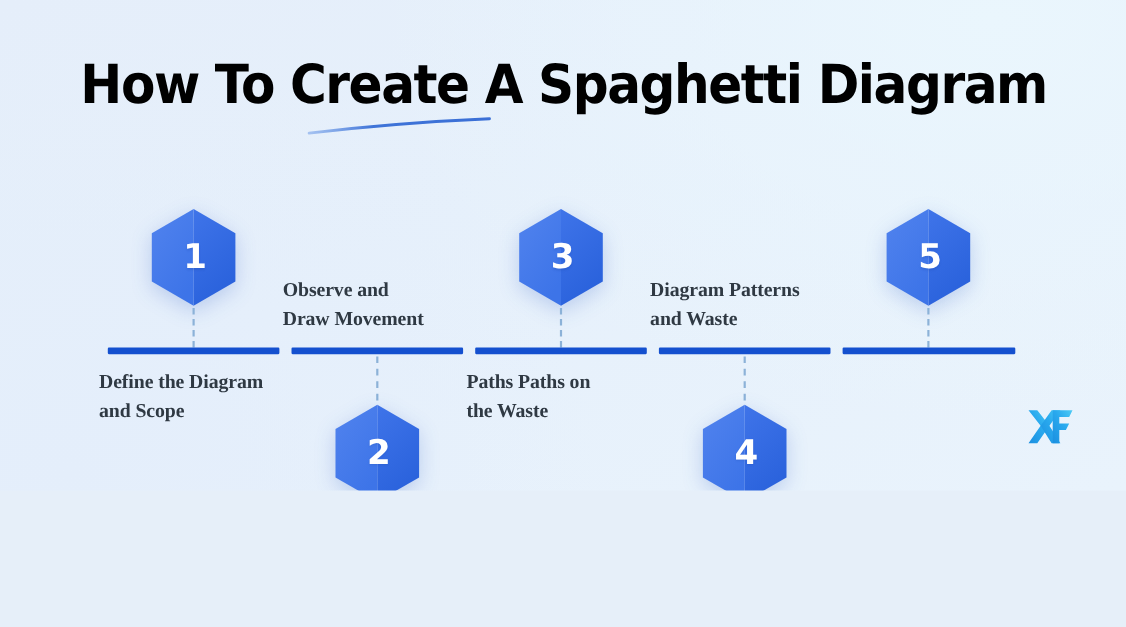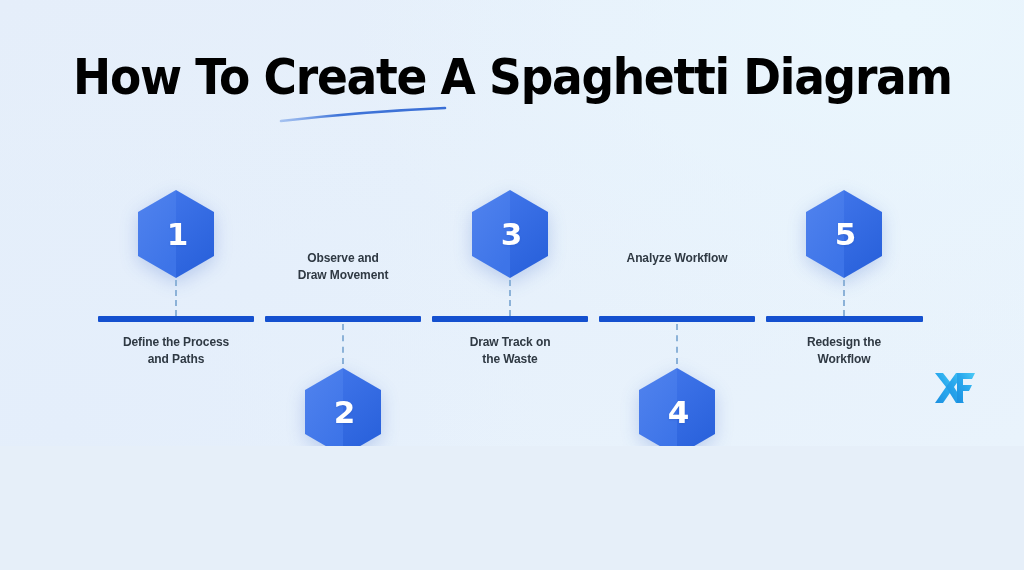--- a/index.html
+++ b/index.html
@@ -132,23 +132,22 @@
     border-left: 2px dashed #8cb2d8;
   }
   .dash.up   { top: 110px; height: 36px; }   
   .dash.down { top: 154px; height: 40px; }   
 
   
   .label {
     position: absolute;
     left: -8px;
     width: 172px;
-    text-align: center;
-    font-family: Liberation Sans, sans-serif;
-    font-size: 12px;
+    font-family: Liberation Serif, serif;
+    font-size: 18px;
     font-weight: 700;
     color: #2f3943;
     line-height: 1.45;
     letter-spacing: -0.1px;
   }
   .label.below { top: 164px; }
   .label.above { top: 80px; }
 
   
   .logo {
@@ -201,22 +200,22 @@
           <svg width="78" height="90" viewBox="0 0 78 90">
             <path d="M39,1 L77,23 L77,67 L39,89 Z" fill="url(#hexRight)"></path>
             <path d="M39,1 L1,23 L1,67 L39,89 Z" fill="url(#hexLeft)"></path>
           </svg>
           <div class="hex-num">1</div>
         </div>
       </div>
       <div class="dash up"></div>
       <div class="bar"></div>
       <div class="label below">
-        <div>Define the Process</div>
-        <div>and Paths</div>
+        <div>Define the Diagram</div>
+        <div>and Scope</div>
       </div>
     </div>
 
     <div class="step step-s2">
       <div class="label above">
         <div>Observe and</div>
         <div>Draw Movement</div>
       </div>
       <div class="bar"></div>
       <div class="dash down"></div>
@@ -237,28 +236,29 @@
           <svg width="78" height="90" viewBox="0 0 78 90">
             <path d="M39,1 L77,23 L77,67 L39,89 Z" fill="url(#hexRight)"></path>
             <path d="M39,1 L1,23 L1,67 L39,89 Z" fill="url(#hexLeft)"></path>
           </svg>
           <div class="hex-num">3</div>
         </div>
       </div>
       <div class="dash up"></div>
       <div class="bar"></div>
       <div class="label below">
-        <div>Draw Track on</div>
+        <div>Paths Paths on</div>
         <div>the Waste</div>
       </div>
     </div>
 
     <div class="step step-s4">
       <div class="label above">
-        <div>Analyze Workflow</div>
+        <div>Diagram Patterns</div>
+        <div>and Waste</div>
       </div>
       <div class="bar"></div>
       <div class="dash down"></div>
       <div class="hex-slot below">
         <div class="hex">
           <svg width="78" height="90" viewBox="0 0 78 90">
             <path d="M39,1 L77,23 L77,67 L39,89 Z" fill="url(#hexRight)"></path>
             <path d="M39,1 L1,23 L1,67 L39,89 Z" fill="url(#hexLeft)"></path>
           </svg>
           <div class="hex-num">4</div>
@@ -271,24 +271,20 @@
         <div class="hex">
           <svg width="78" height="90" viewBox="0 0 78 90">
             <path d="M39,1 L77,23 L77,67 L39,89 Z" fill="url(#hexRight)"></path>
             <path d="M39,1 L1,23 L1,67 L39,89 Z" fill="url(#hexLeft)"></path>
           </svg>
           <div class="hex-num">5</div>
         </div>
       </div>
       <div class="dash up"></div>
       <div class="bar"></div>
-      <div class="label below">
-        <div>Redesign the</div>
-        <div>Workflow</div>
-      </div>
     </div>
 
   </div>
 
   <div class="logo">
     <svg viewBox="0 0 42 36" width="42" height="36">
       <defs>
         <linearGradient id="logoGrad" x1="0" y1="1" x2="1" y2="0">
           <stop offset="0%" stop-color="#1b8fe0"></stop>
           <stop offset="55%" stop-color="#29a9ee"></stop>

